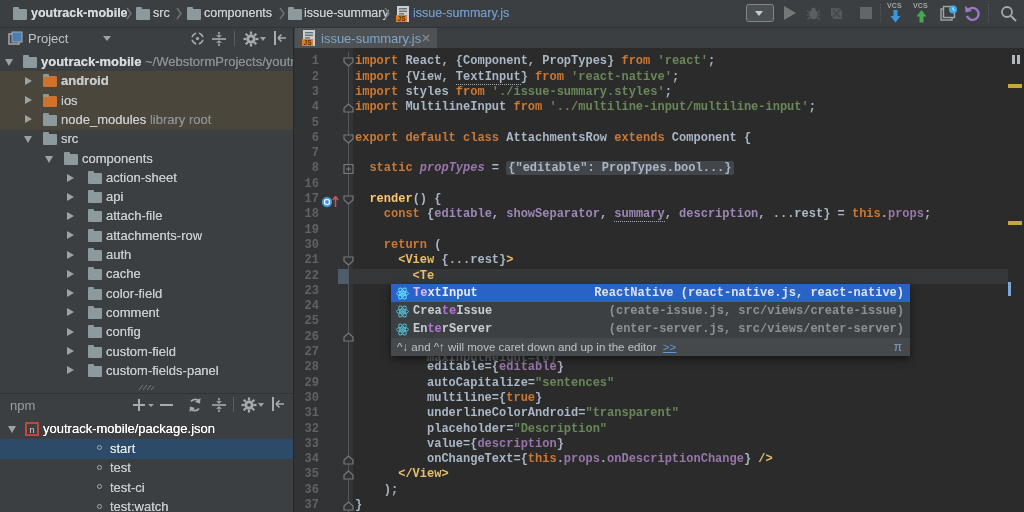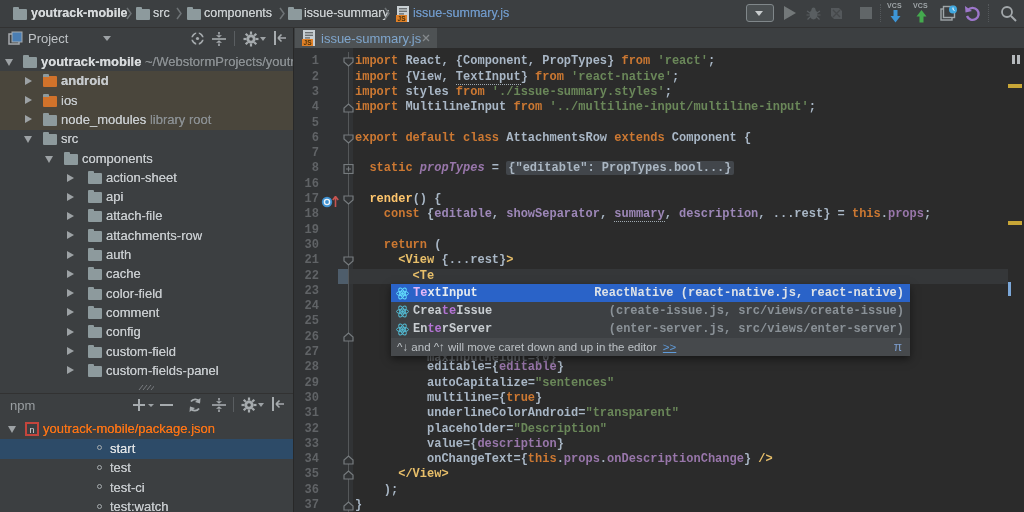--- a/index.html
+++ b/index.html
@@ -343,21 +343,21 @@
       <rect x="1" y="0" width="2" height="14" fill="#a6abae"></rect>
       <path d="M13 7 h-8 M5 7 l3.5 -3.5 M5 7 l3.5 3.5" stroke="#a6abae" stroke-width="1.6" fill="none"></path>
     </svg>
 
     <div class="trow" style="top:26px;">
       <div class="arrow-d" style="left:8px; top:7px;"></div>
       <svg class="abs" style="left:25px; top:2.5px;" width="14" height="14" viewBox="0 0 14 14">
         <rect x="1" y="1" width="12" height="12" fill="none" stroke="#c4453c" stroke-width="2"></rect>
         <text x="7" y="11" font-size="9" fill="#d8dadc" text-anchor="middle" font-family="Liberation Sans">n</text>
       </svg>
-      <div class="lbl" style="left:43px; color:#f97316;">youtrack-mobile/package.json</div>
+      <div class="lbl" style="left:43px; color:#ffffff;">youtrack-mobile/package.json</div>
     </div>
 
     <div class="trow" style="top:45.5px; background:#2d4b68;">
       <div class="abs" style="left:97px; top:6.5px; width:5px; height:5px; border:1.2px solid #a6abae; border-radius:50%;"></div>
       <div class="lbl" style="left:110px; color:#dfe2e4;">start</div>
     </div>
     <div class="trow" style="top:84.5px;">
       <div class="abs" style="left:97px; top:6.5px; width:5px; height:5px; border:1.2px solid #a6abae; border-radius:50%;"></div>
       <div class="lbl" style="left:110px;">test-ci</div>
     </div>

